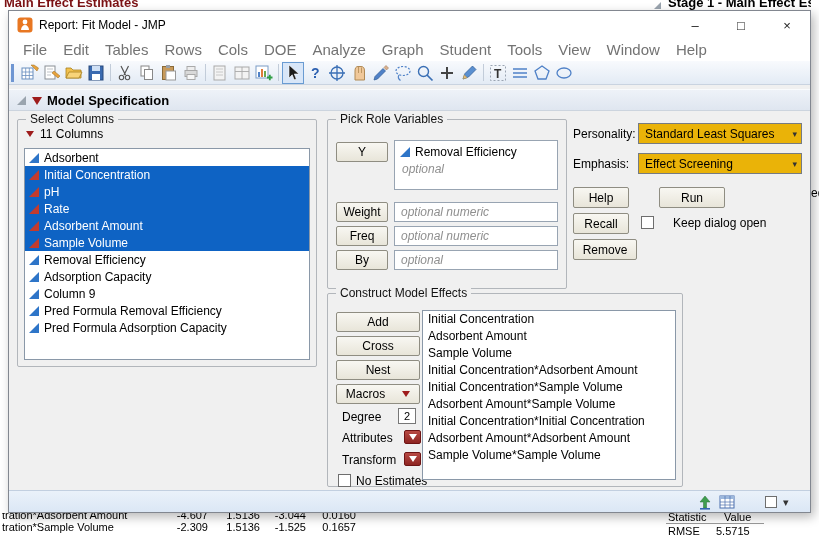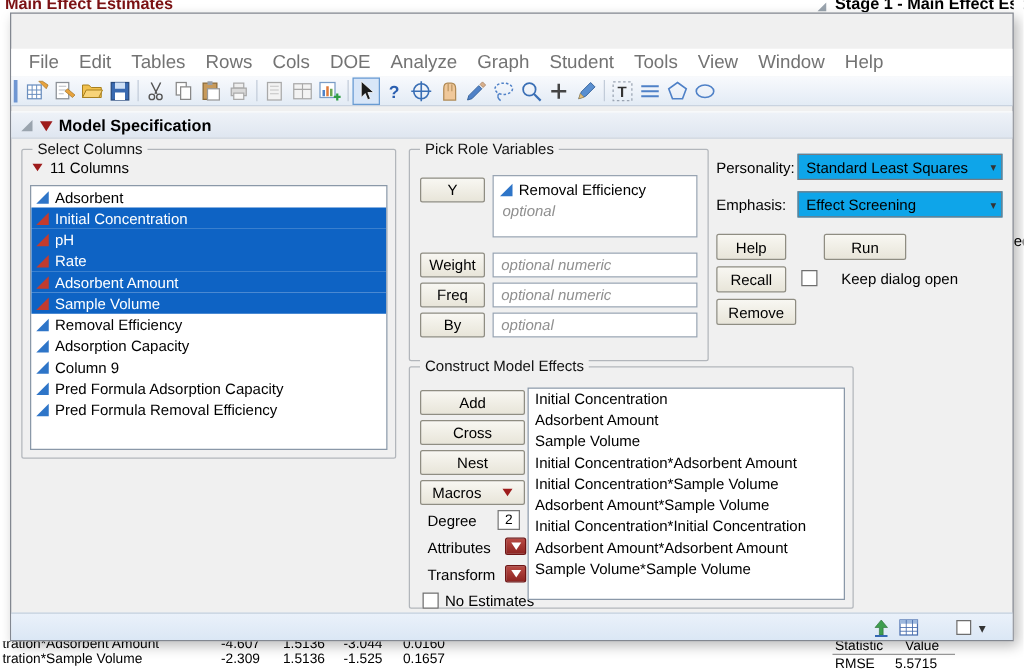--- a/index.html
+++ b/index.html
@@ -60,21 +60,21 @@
   .lrow { height:17px; font-size:12px; color:#000; padding-left:4px; display:flex; align-items:center; gap:5px; white-space:nowrap; }
   .lrow.sel { background:#0e63c4; color:#fff; }
   .cicon { width:0; height:0; border-left:10px solid transparent; border-bottom:10px solid #2e75c8; flex:0 0 auto; }
   .lrow.sel .cicon { border-bottom-color:#c23b2e; }
   .erow { height:17px; line-height:17px; font-size:12px; color:#000; padding-left:5px; white-space:nowrap; }
 
   .btn { position:absolute; background:linear-gradient(#f8f7f2,#e8e5d9); border:1px solid #8f8d82; border-radius:2px;
          font-size:12px; color:#000; display:flex; align-items:center; justify-content:center; }
   .field { position:absolute; background:#fff; border:1px solid #98a4b2; }
   .ph { font-style:italic; color:#8f8f8f; font-size:12px; }
-  .dd { position:absolute; background:#0ea5e9; border:1px solid #767b82; font-size:12px; color:#000;
+  .dd { position:absolute; background:#eab308; border:1px solid #767b82; font-size:12px; color:#000;
         display:flex; align-items:center; padding:0 16px 0 6px; white-space:nowrap; }
   .dd .car { position:absolute; right:4px; top:50%; transform:translateY(-50%); font-size:9px; color:#333; }
   .cb { position:absolute; width:13px; height:13px; background:#fff; border:1px solid #6e6e6e; }
   .lab { position:absolute; font-size:12px; color:#000; white-space:nowrap; }
   .redbtn { position:absolute; width:17px; height:14px; border-radius:2px; border:1px solid #6e1414;
             background:linear-gradient(#b84a44,#8e2421); display:flex; align-items:center; justify-content:center; }
   .redbtn .wtri { width:0; height:0; border-left:4px solid transparent; border-right:4px solid transparent; border-top:6px solid #fff; }
   .degbox { position:absolute; width:18px; height:16px; background:#fff; border:1px solid #777;
             font-size:11px; display:flex; align-items:center; justify-content:center; }
 
@@ -106,20 +106,33 @@
     </div>
     <span class="stat-h" style="left:668px;">Statistic</span>
     <span class="stat-h" style="left:724px;">Value</span>
     <div class="stat-line"></div>
     <span class="stat-r" style="left:668px;">RMSE</span>
     <span class="stat-r" style="left:716px;">5.5715</span>
   </div>
 
   <div class="dialog">
 
+    <div class="titlebar">
+      <span class="app-icon">
+        <svg width="16" height="16" viewBox="0 0 16 16">
+            <rect x="0.5" y="0.5" width="15" height="15" rx="3" fill="#e87722"></rect>
+            <circle cx="8" cy="5" r="2.4" fill="#fff"></circle>
+            <path d="M4 13c0-3 2-5 4-5s4 2 4 5z" fill="#fff"></path>
+          </svg>
+      </span>
+      <span class="win-title">Report: Fit Model - JMP</span>
+      <span class="wbtn" style="right:92px;">–</span>
+      <span class="wbtn" style="right:46px;">□</span>
+      <span class="wbtn" style="right:0;">×</span>
+    </div>
 
     <div class="menubar">
       <span class="mitem">File</span>
       <span class="mitem">Edit</span>
       <span class="mitem">Tables</span>
       <span class="mitem">Rows</span>
       <span class="mitem">Cols</span>
       <span class="mitem">DOE</span>
       <span class="mitem">Analyze</span>
       <span class="mitem">Graph</span>
@@ -327,25 +340,25 @@
         <div class="lrow">
             <span class="cicon"></span>
             <span>Adsorption Capacity</span>
           </div>
         <div class="lrow">
             <span class="cicon"></span>
             <span>Column 9</span>
           </div>
         <div class="lrow">
             <span class="cicon"></span>
+            <span>Pred Formula Removal Efficiency</span>
+          </div>
+        <div class="lrow">
+            <span class="cicon"></span>
             <span>Pred Formula Adsorption Capacity</span>
-          </div>
-        <div class="lrow">
-            <span class="cicon"></span>
-            <span>Pred Formula Removal Efficiency</span>
           </div>
       </div>
     </div>
 
     <div class="gbox" style="left:318px;top:108px;width:240px;height:170px;">
       <span class="glabel">Pick Role Variables</span>
       <div class="btn" style="left:8px;top:22px;width:52px;height:20px;">Y</div>
       <div class="field" style="left:66px;top:20px;width:164px;height:50px;">
         <div style="display:flex;align-items:center;gap:5px;padding:4px 0 0 5px;font-size:12px;">
           <span class="cicon"></span>

